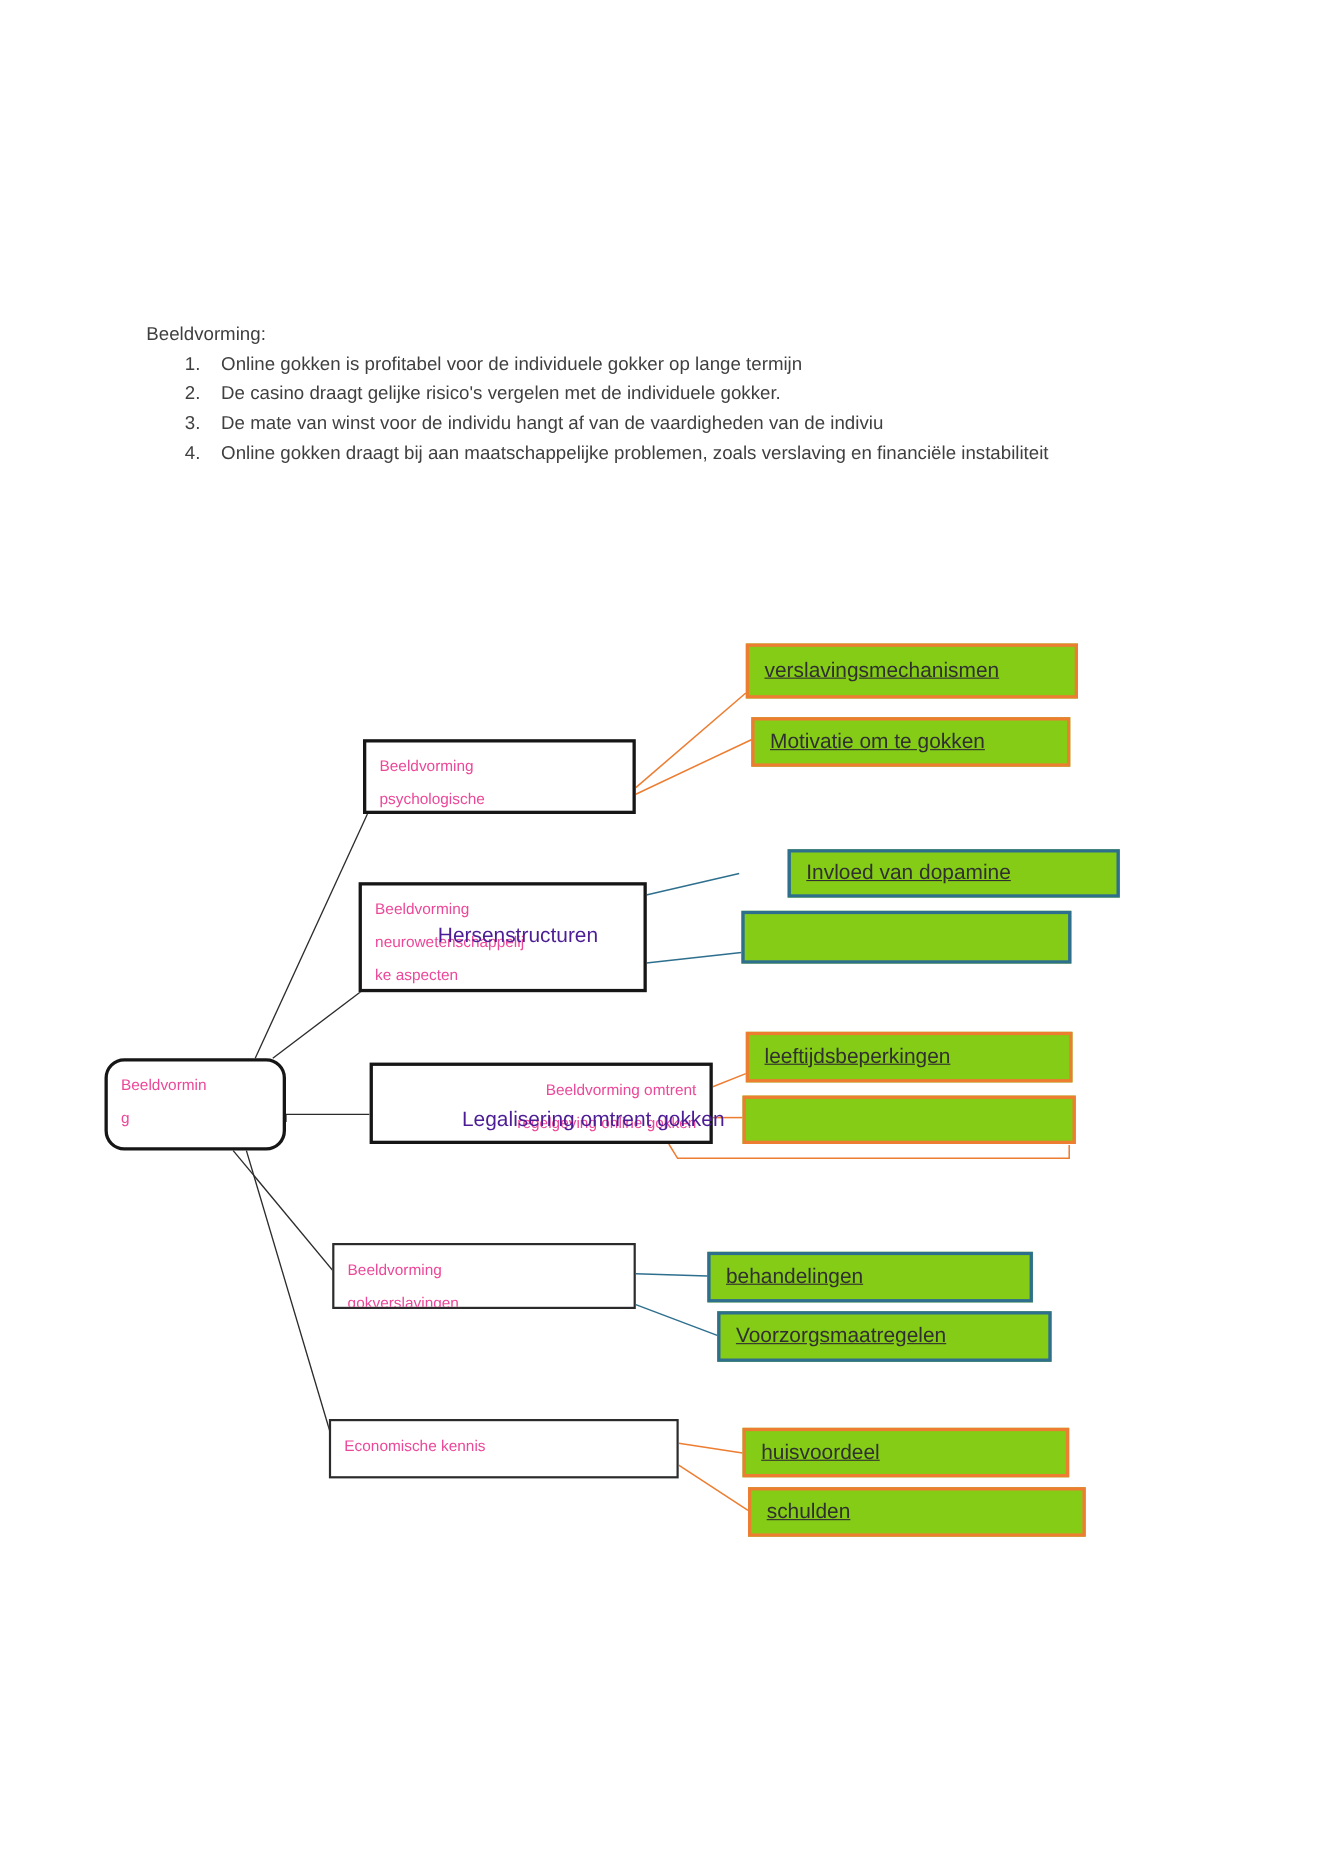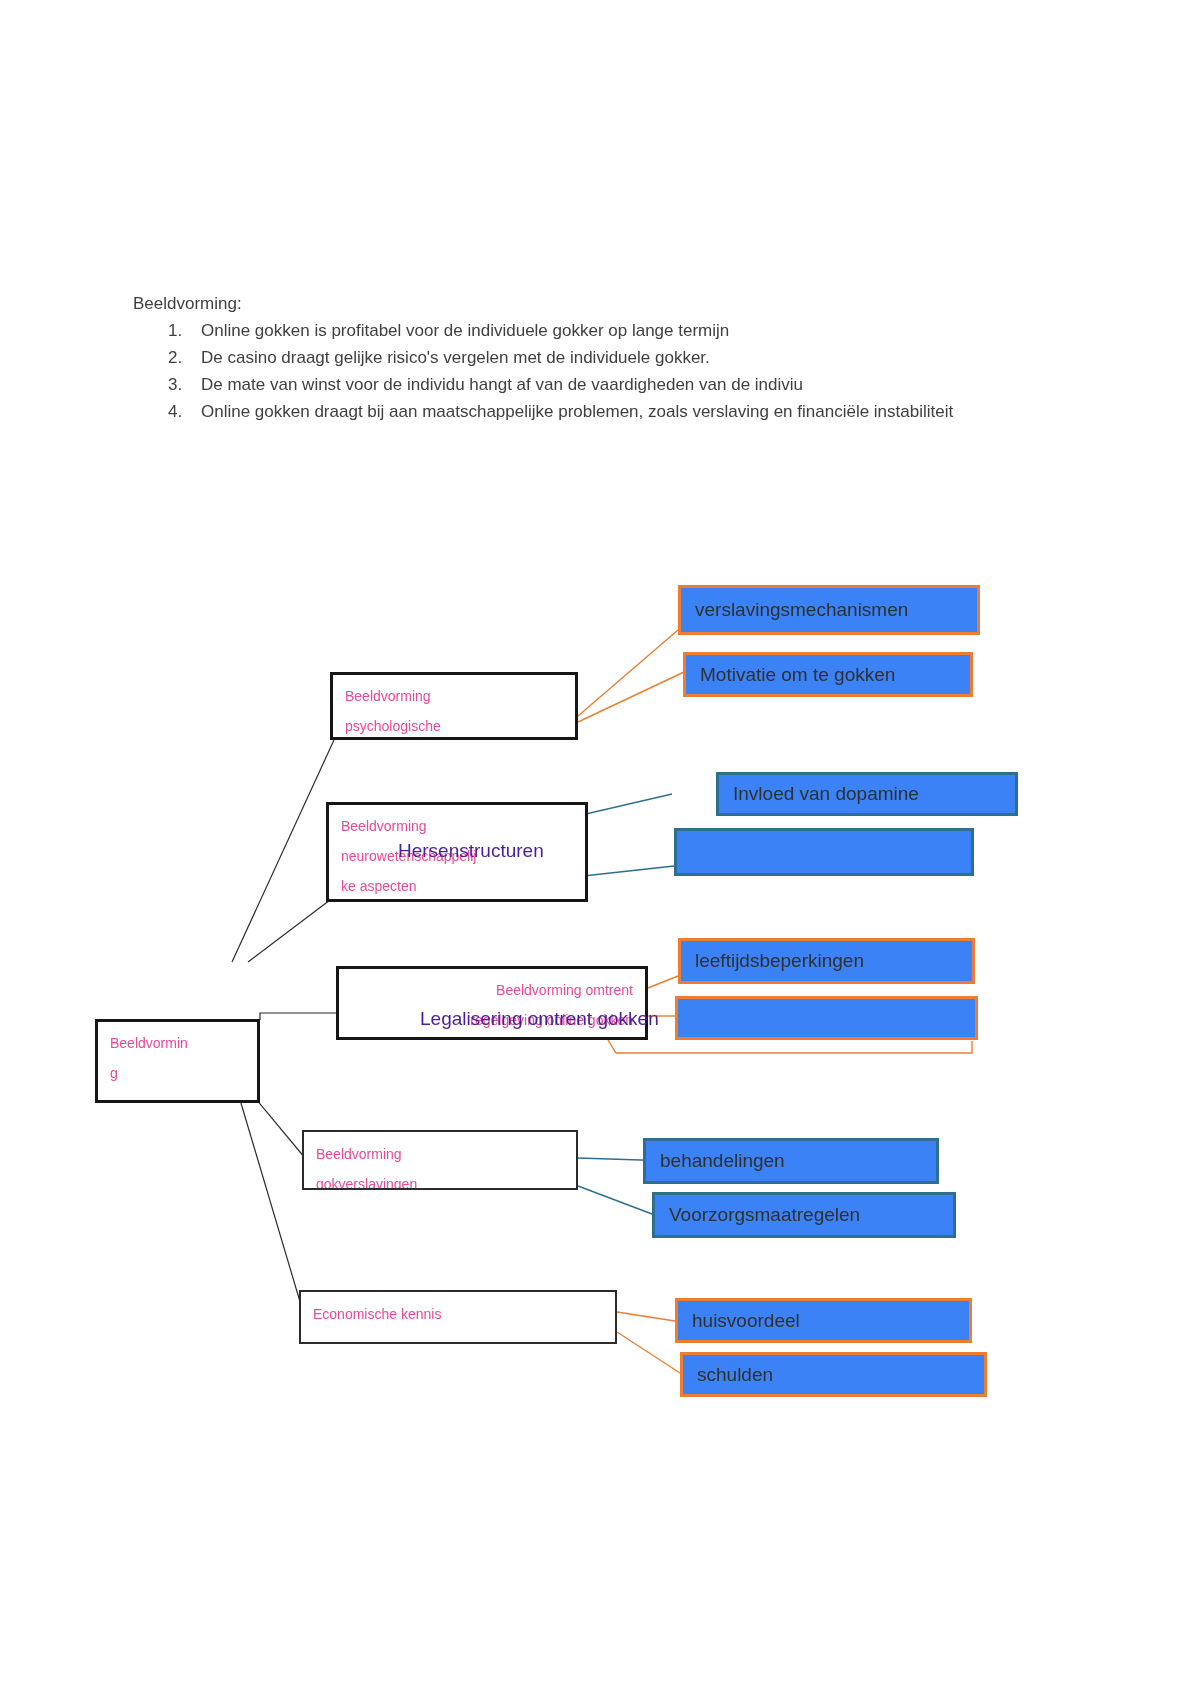--- a/index.html
+++ b/index.html
@@ -11,28 +11,28 @@
   .li-row{display:flex;line-height:27px;font-size:17px;color:#3f3f3f;}
   .li-num{flex:0 0 33px;text-align:left;padding-left:35px;box-sizing:content-box;}
   .li-text{width:778px;}
   .li-text.justify{text-align:justify;}
   
   #diagram-lines{position:absolute;left:0;top:0;width:1200px;height:1696px;}
   .node{position:absolute;box-sizing:border-box;background:#fff;font-size:14px;color:#ec4899;}
   .black-node{border:3px solid #161616;padding:6px 12px;line-height:30px;}
   .thin-node{border:2px solid #2b2b2b;padding:7px 12px;line-height:30px;overflow:hidden;}
   .child{border:3px solid;display:flex;align-items:center;padding-left:14px;box-sizing:border-box;
-         position:absolute;background:#3b82f6;font-size:19px;color:#303030;}
+         position:absolute;background:#84cc16;font-size:19px;color:#303030;text-decoration:underline;}
   .child.orange{border-color:#ED7D31;}
   .child.blue{border-color:#2E6F8E;}
   .overlay-label{position:absolute;font-size:19px;color:#4c1d95;white-space:nowrap;z-index:5;}
   
   #n-psych{left:330px;top:672px;width:248px;height:68px;}
   #n-neuro{left:326px;top:802px;width:262px;height:100px;}
-  #n-root{left:95px;top:1019px;width:165px;height:84px;}
+  #n-root{left:95px;top:962px;width:165px;height:84px;border-radius:18px;}
   #n-regel{left:336px;top:966px;width:312px;height:74px;white-space:nowrap;text-align:right;}
   #n-gokvers{left:302px;top:1130px;width:276px;height:60px;}
   #n-econ{left:299px;top:1290px;width:318px;height:54px;}
   #c-verslaving{left:678px;top:585px;width:302px;height:50px;}
   #c-motivatie{left:683px;top:652px;width:290px;height:45px;text-align:center;}
   #c-dopamine{left:672px;top:772px;width:302px;height:44px;margin-left:44px;}
   #c-empty-blue{left:674px;top:828px;width:300px;height:48px;}
   #c-leeftijd{left:678px;top:938px;width:297px;height:46px;}
   #c-empty-orange{left:675px;top:996px;width:303px;height:44px;}
   #c-behandel{left:643px;top:1138px;width:296px;height:46px;}

